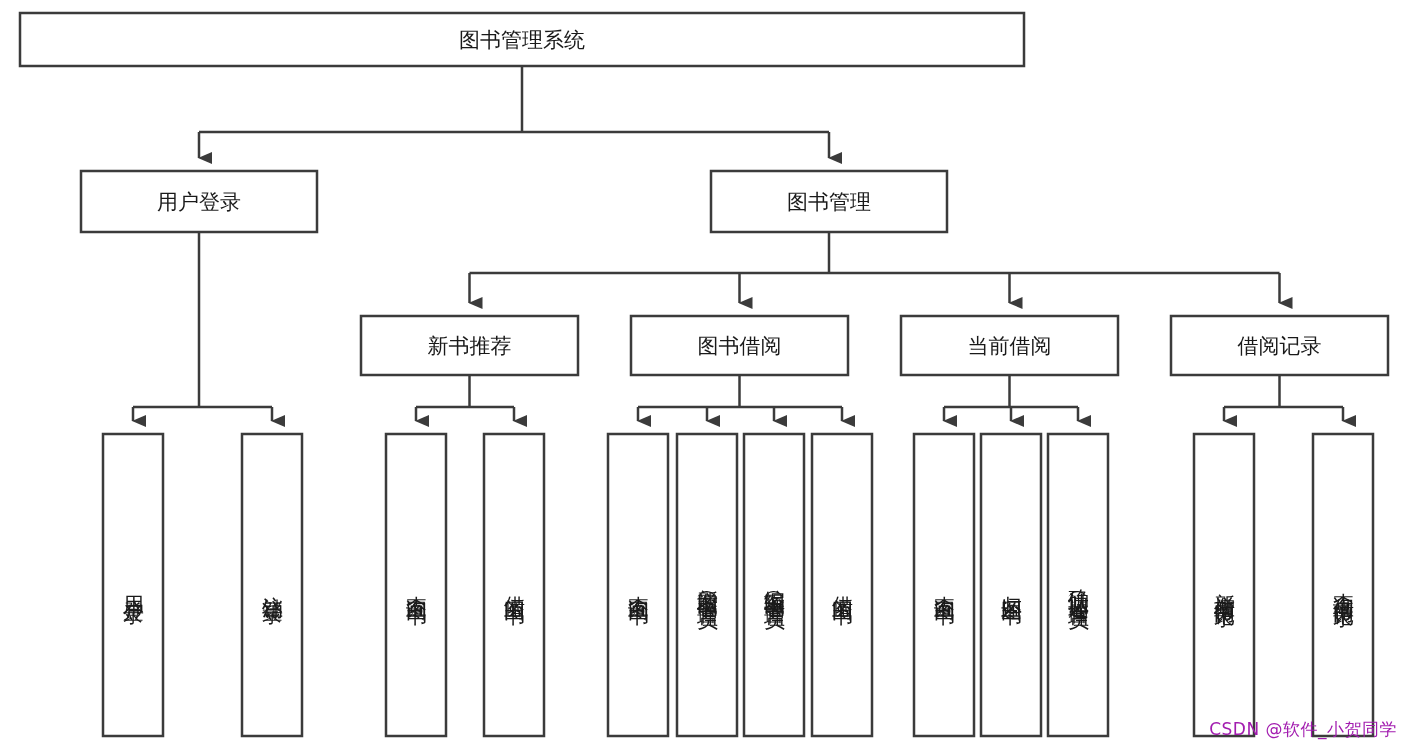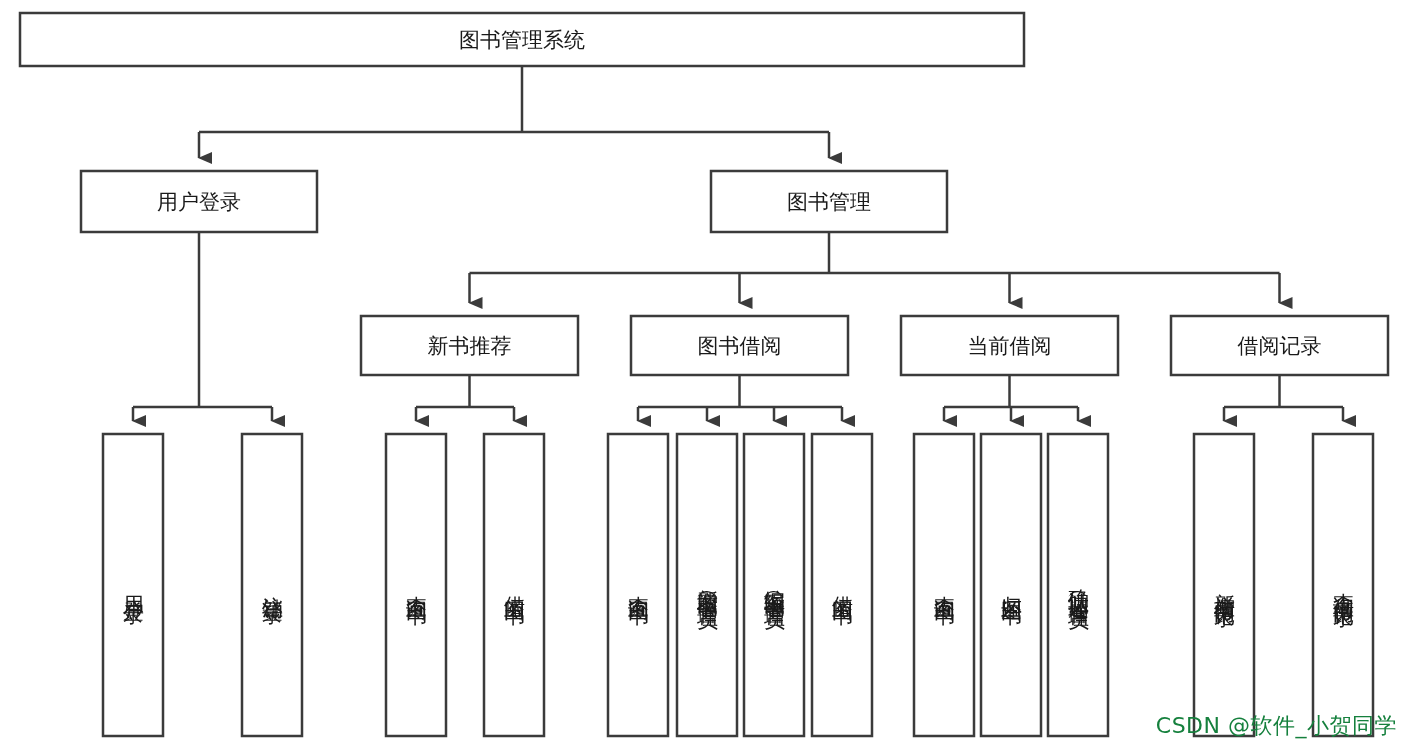--- a/index.html
+++ b/index.html
@@ -57,22 +57,22 @@
     line-height: 1;
     letter-spacing: 3px;
     color: #1a1a1a;
     white-space: nowrap;
   }
   .watermark {
     position: absolute;
     right: 8px;
     bottom: 6px;
     font-family: "DejaVu Sans", "Liberation Sans", sans-serif;
-    font-size: 22px;
-    color: #15803d;
+    font-size: 17px;
+    color: #a21caf;
     white-space: nowrap;
     letter-spacing: 0.5px;
   }
 </style>
 </head>
 <body>
 
 <svg id="diagram" viewBox="0 0 1405 747">
   <defs>
     <marker id="arrow" viewBox="0 0 12 14" refX="6" refY="13" markerWidth="12" markerHeight="14" orient="auto-start-reverse" markerUnits="userSpaceOnUse">

